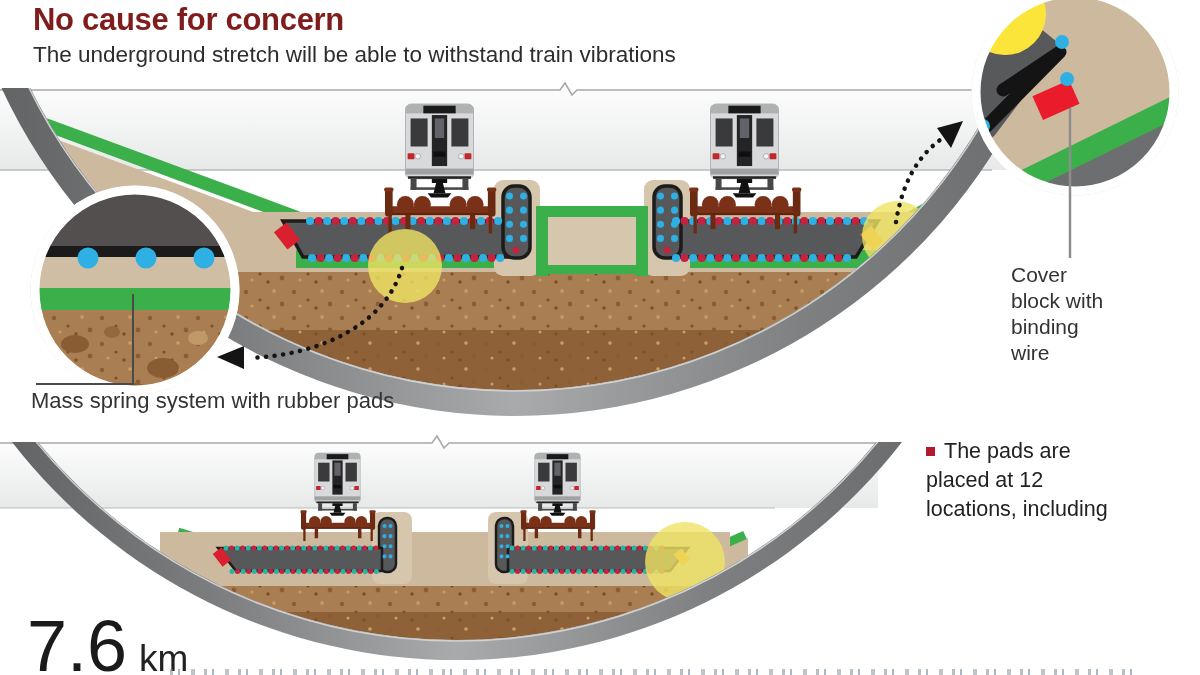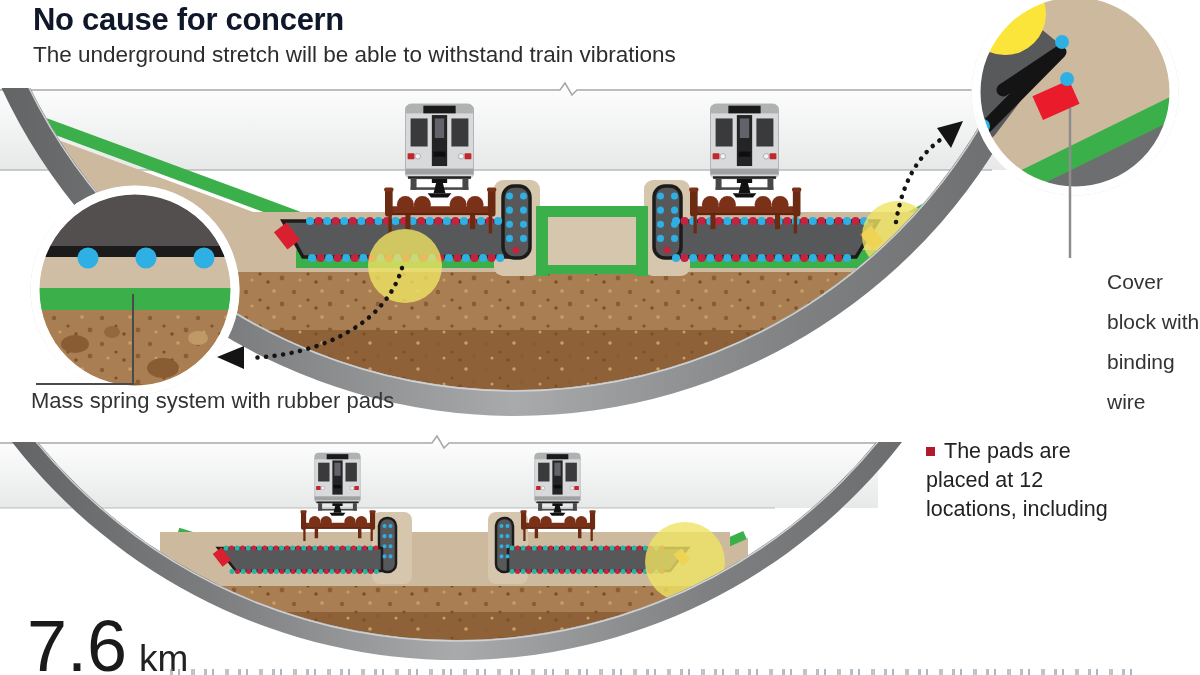--- a/index.html
+++ b/index.html
@@ -1,23 +1,23 @@
 <!DOCTYPE html>
 <html><head>
 <meta charset="utf-8">
 <style>
   html,body{margin:0;padding:0;background:#fff;}
   #canvas{position:relative;width:1200px;height:675px;background:#fff;overflow:hidden;
           font-family:"Liberation Sans", sans-serif;}
   #art{position:absolute;left:0;top:0;z-index:1;}
   .txt{position:absolute;z-index:5;color:#232323;}
-  .title{left:33px;top:2px;font-size:31px;font-weight:700;color:#0f172a;letter-spacing:-0.3px;}
+  .title{left:33px;top:2px;font-size:31px;font-weight:700;color:#7f1d1d;letter-spacing:-0.3px;}
   .subtitle{left:33px;top:42px;font-size:22.5px;color:#2d2d2d;}
   .mass-label{left:31px;top:388px;font-size:22px;color:#333;}
-  .cover-label{left:1107px;top:262px;font-size:21px;line-height:40px;color:#333;white-space:pre-line;}
+  .cover-label{left:1011px;top:262px;font-size:21px;line-height:26px;color:#333;white-space:pre-line;}
   .length{left:27px;top:605px;display:flex;align-items:baseline;color:#1a1a1a;}
   .length .val{font-size:72px;}
   .length .unit{font-size:37px;margin-left:12px;color:#222;}
   .bullets{left:926px;top:437px;width:258px;font-size:21.5px;line-height:29px;color:#222;}
   .bullet{white-space:pre-line;}
   .bullet + .bullet{margin-top:13px;}
   .bsq{display:inline-block;width:9px;height:9px;background:#b11a2b;margin-right:9px;margin-bottom:2px;}
   .cutoff{left:170px;top:669px;width:965px;height:6px;opacity:.55;
           background:repeating-linear-gradient(90deg,#7e8b94 0 3px,transparent 3px 8px,#5d7f9e 8px 10px,transparent 10px 21px,#8a949b 21px 25px,transparent 25px 34px);}
 </style>

